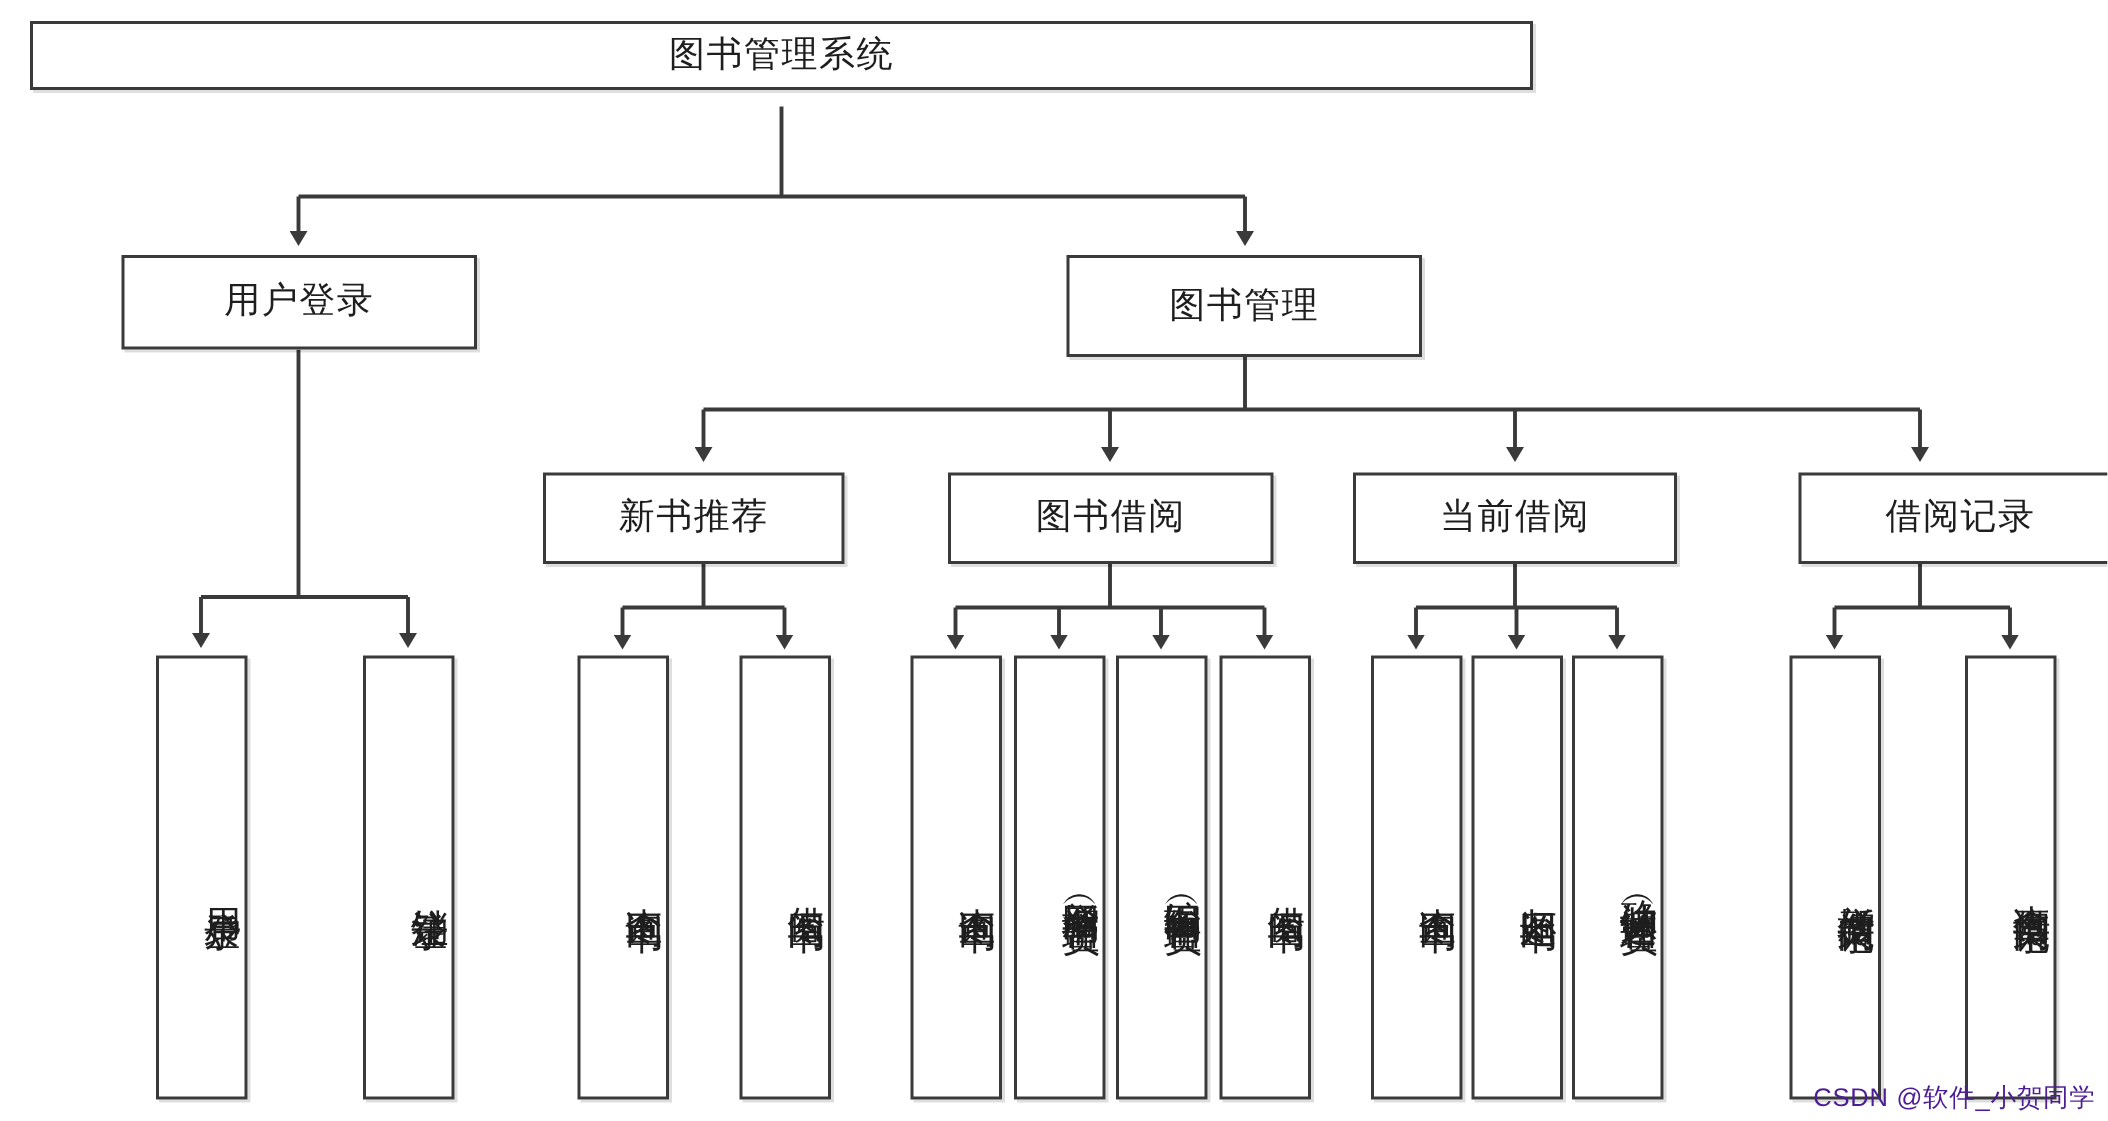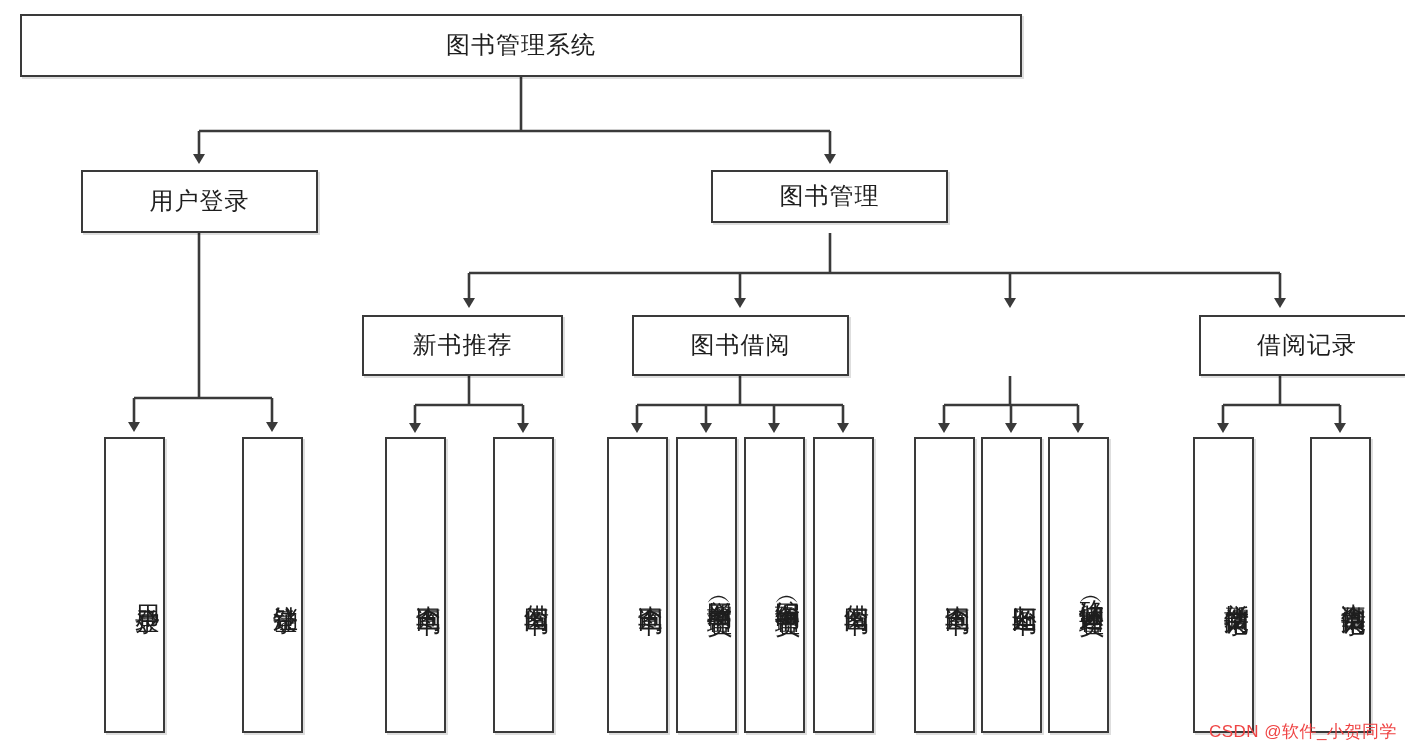--- a/index.html
+++ b/index.html
@@ -54,21 +54,21 @@
   .node.vert .vtext {
     writing-mode: vertical-rl;
     text-orientation: upright;
     display: block;
   }
   #watermark {
     position: absolute;
     right: 8px;
     bottom: 4px;
     font-size: 17px;
-    color: #ef4444;
+    color: #4c1d95;
     letter-spacing: 0.5px;
     white-space: nowrap;
     font-family: "Liberation Sans", "DejaVu Sans", sans-serif;
   }
 </style>
 </head>
 <body>
 
 <div id="stage">
 
@@ -115,36 +115,39 @@
       <path d="M1011,405 L1011,424" marker-end="url(#arrow)"></path>
       <path d="M1078,405 L1078,424" marker-end="url(#arrow)"></path>
 
       <path d="M1280,376 L1280,405"></path>
       <path d="M1223,405 L1340,405"></path>
       <path d="M1223,405 L1223,424" marker-end="url(#arrow)"></path>
       <path d="M1340,405 L1340,424" marker-end="url(#arrow)"></path>
     </g>
   </svg>
 
-  <div class="node horiz" style="left:20px; top:14px; width:1002px; height:63px;">
+  <div class="node horiz" style="left:20px; top:14px; width:1002px; height:46px;">
     <span>图书管理系统</span>
   </div>
 
   <div class="node horiz" style="left:81px; top:170px; width:237px; height:63px;">
     <span>用户登录</span>
   </div>
-  <div class="node horiz" style="left:711px; top:170px; width:237px; height:53px;">
+  <div class="node horiz" style="left:711px; top:170px; width:237px; height:68px;">
     <span>图书管理</span>
   </div>
 
   <div class="node horiz" style="left:362px; top:315px; width:201px; height:61px;">
     <span>新书推荐</span>
   </div>
   <div class="node horiz" style="left:632px; top:315px; width:217px; height:61px;justify-content:center;">
     <span>图书借阅</span>
+  </div>
+  <div class="node horiz" style="left:902px; top:315px; width:216px; height:61px;">
+    <span>当前借阅</span>
   </div>
   <div class="node horiz" style="left:1171px; top:315px; width:216px; height:61px;margin-left:28px;">
     <span>借阅记录</span>
   </div>
 
   <div class="node vert" style="left:104px; top:437px; width:61px; height:296px;">
     <span class="vtext">用户登录</span>
   </div>
   <div class="node vert" style="left:242px; top:437px; width:61px; height:296px;">
     <span class="vtext">注销登录</span>

